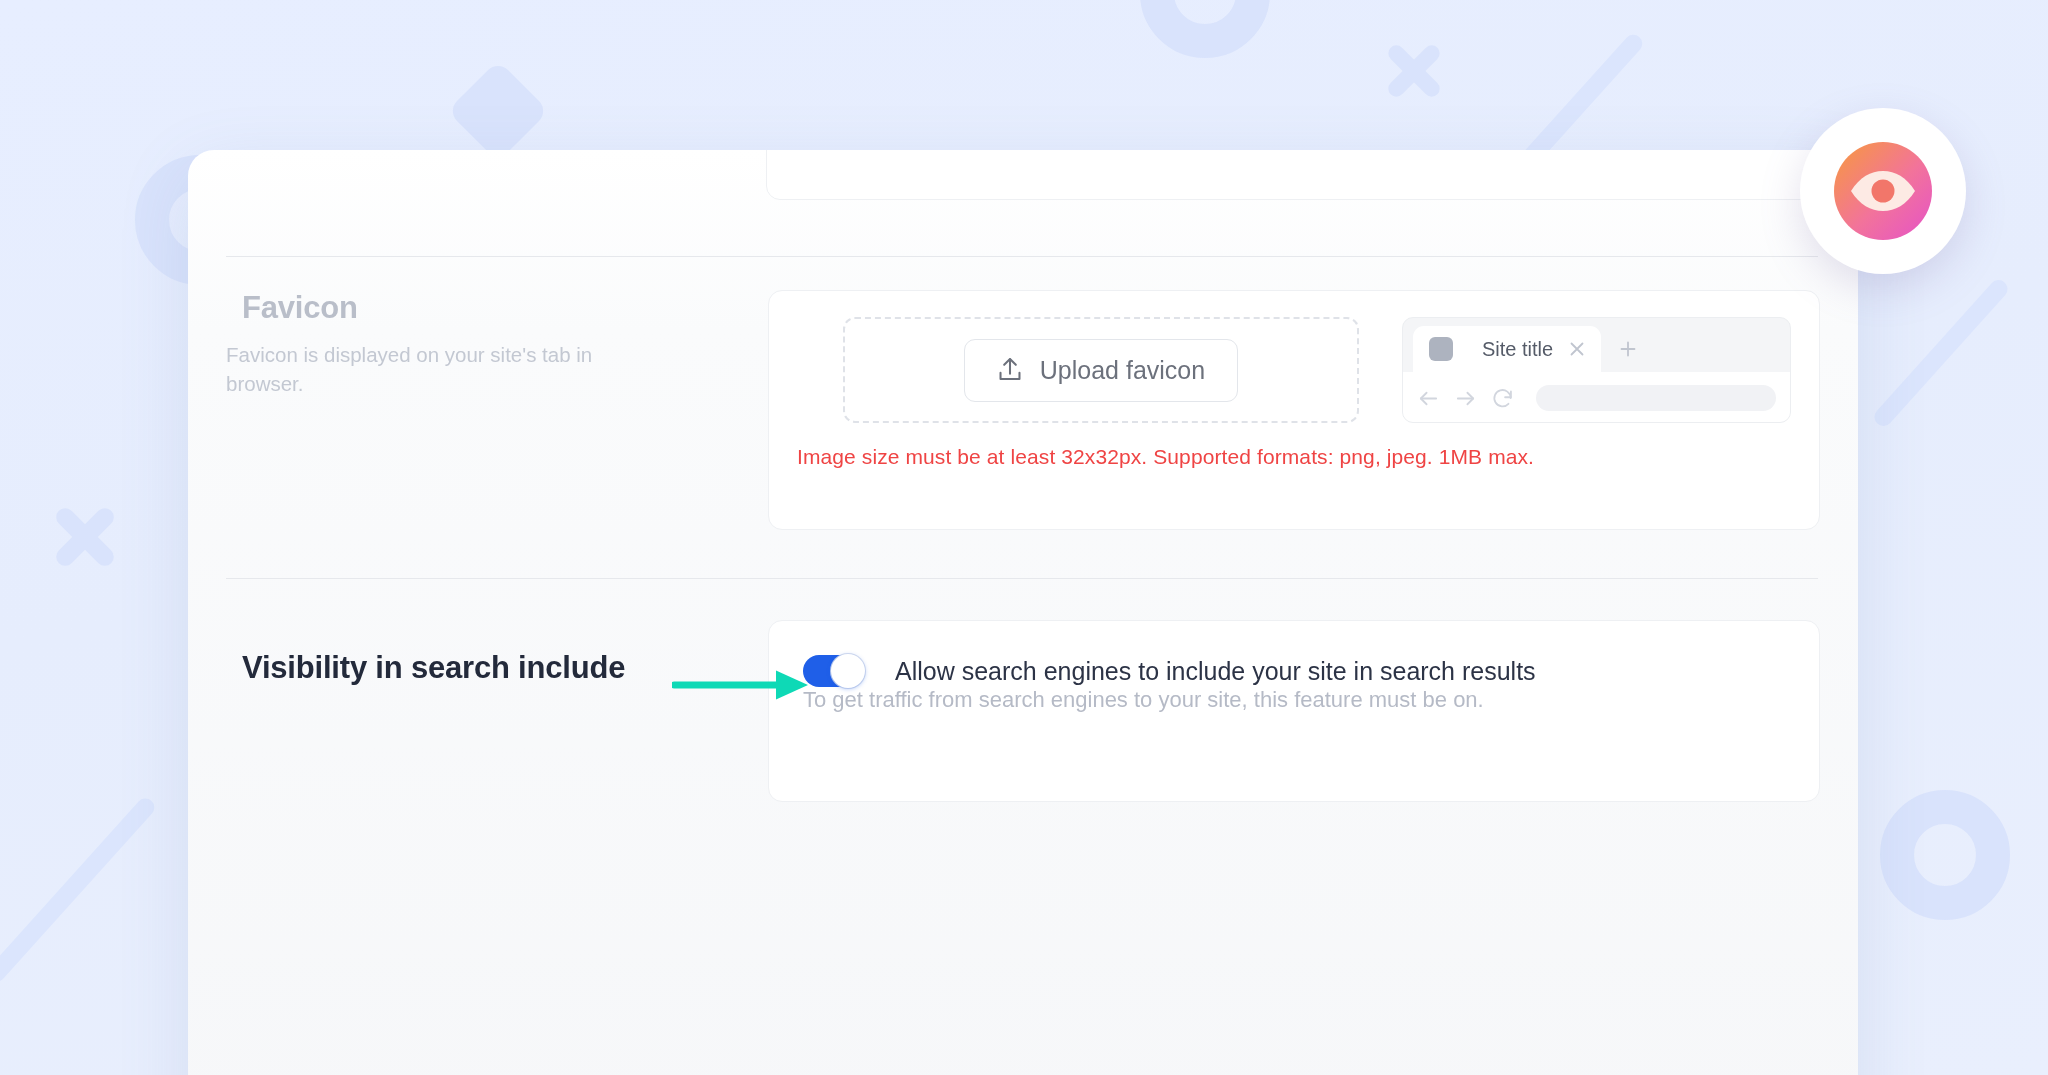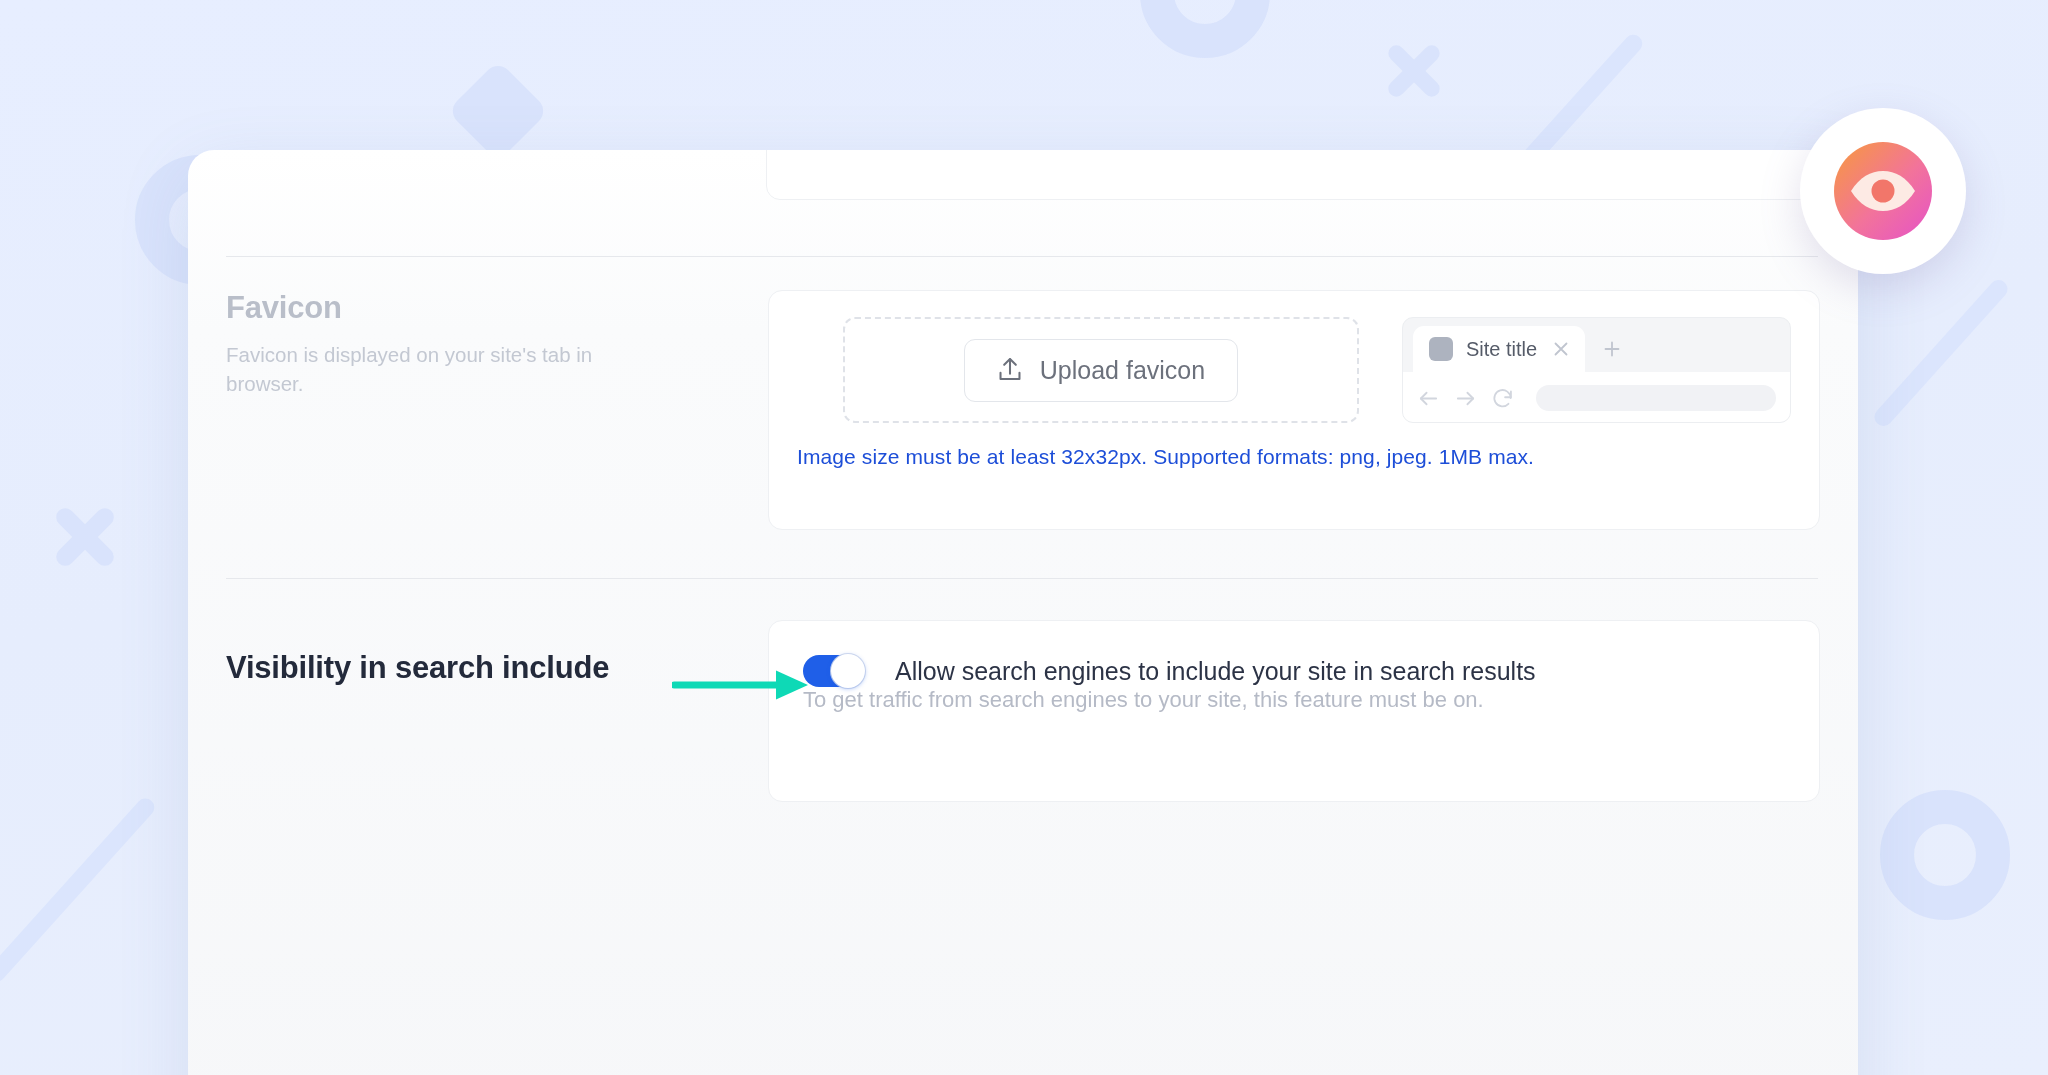--- a/index.html
+++ b/index.html
@@ -83,20 +83,21 @@
   
   .row { position: absolute; left: 0; width: 100%; }
 
   .row-label { position: absolute; left: 38px; width: 520px; }
 
   .label-title {
     font-size: 31px;
     font-weight: 700;
     letter-spacing: -.2px;
     line-height: 1.15;
+    margin-left: 16px;
   }
   .label-title.muted { color: #b9bec9; font-weight: 700; }
   .label-title.dark  { color: #232a3b; }
 
   .label-sub {
     margin-top: 14px;
     font-size: 20.5px;
     line-height: 1.42;
     color: #c3c8d2;
     max-width: 390px;
@@ -183,20 +184,21 @@
   .tab-favicon {
     width: 24px; height: 24px;
     border-radius: 6px;
     background: #adb3bf;
     flex: none;
   }
   .tab-title {
     font-size: 20px;
     color: #555b68;
     white-space: nowrap;
+    margin-left: 16px;
   }
   .tab-close, .tab-new {
     width: 22px; height: 22px;
     flex: none;
     color: #c0c5cf;
   }
   .tab-new { margin-left: 16px; margin-bottom: 12px; color: #c0c5cf; }
 
   .browser-toolbar {
     height: 52px;
@@ -211,21 +213,21 @@
     flex: 1;
     height: 26px;
     margin-left: 8px;
     background: #f1f2f5;
     border-radius: 13px;
   }
 
   .favicon-hint {
     margin-top: 22px;
     font-size: 21px;
-    color: #1d4ed8;
+    color: #ef4444;
     letter-spacing: .1px;
   }
 
   
   #row-visibility { top: 470px; }
 
   #visibility-label { top: 30px; }
 
   #visibility-panel {
     top: 0;

